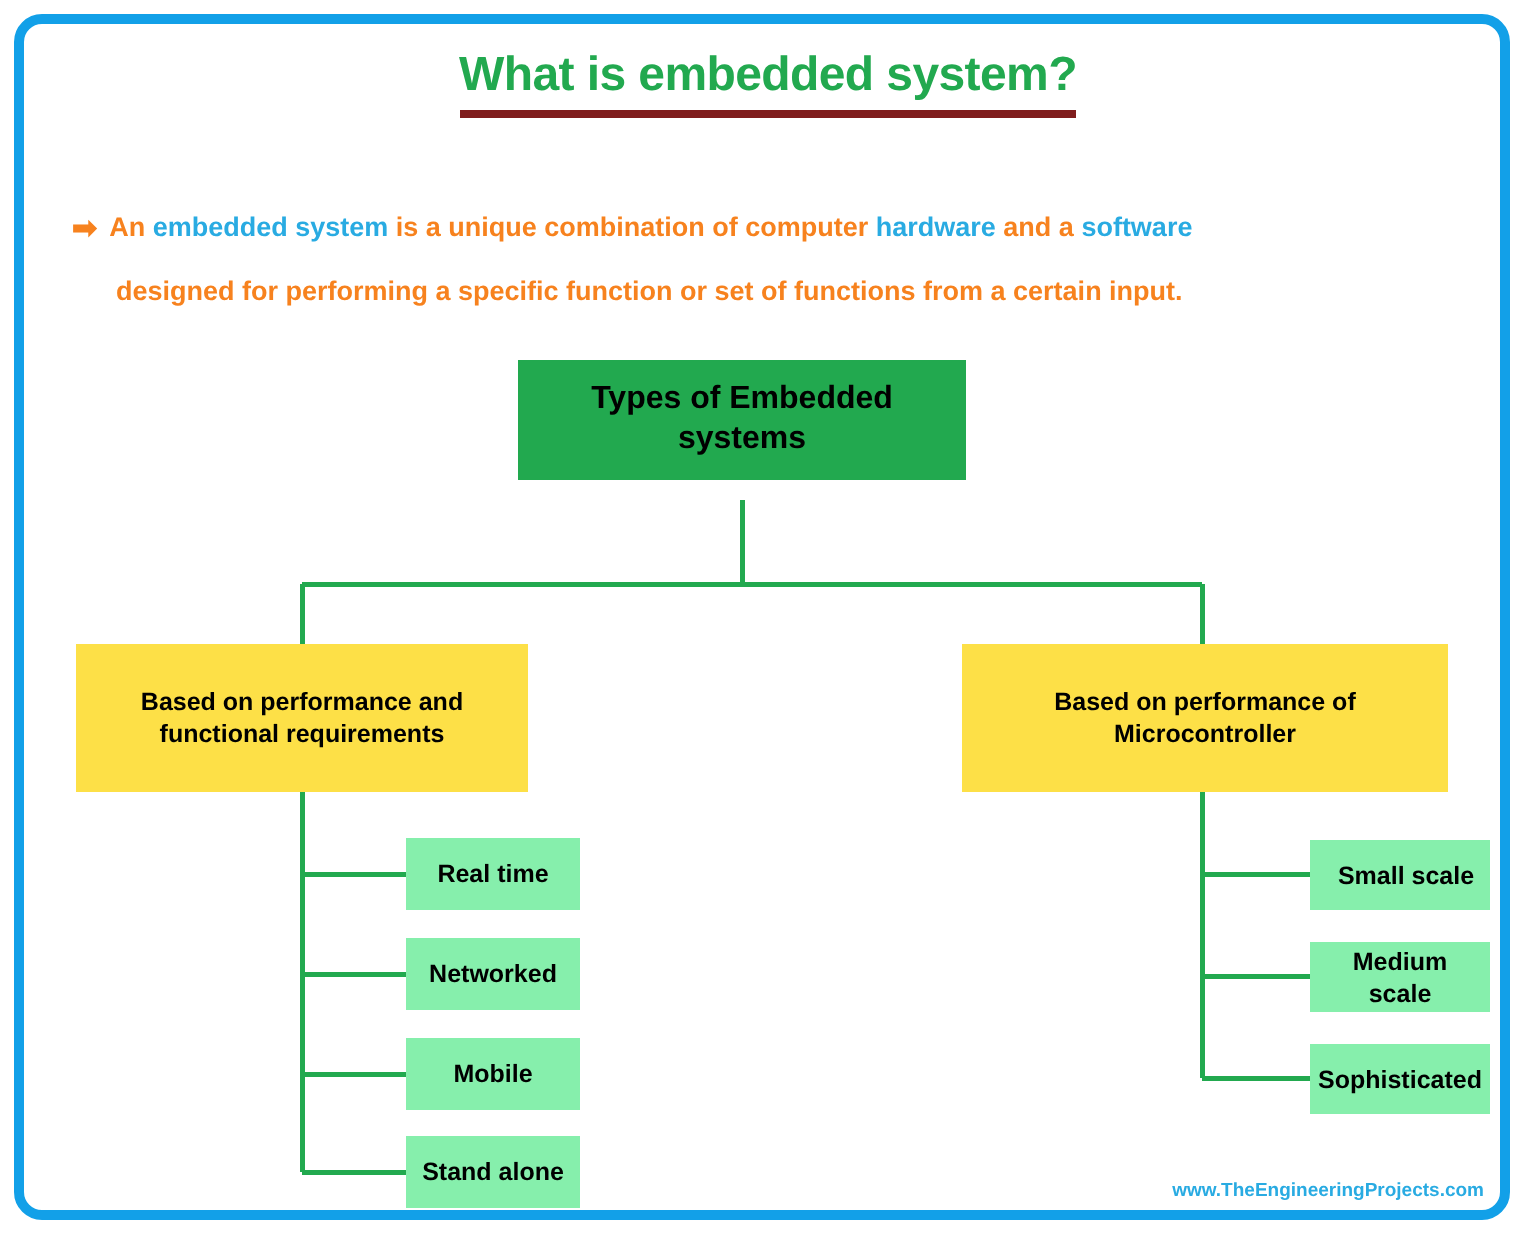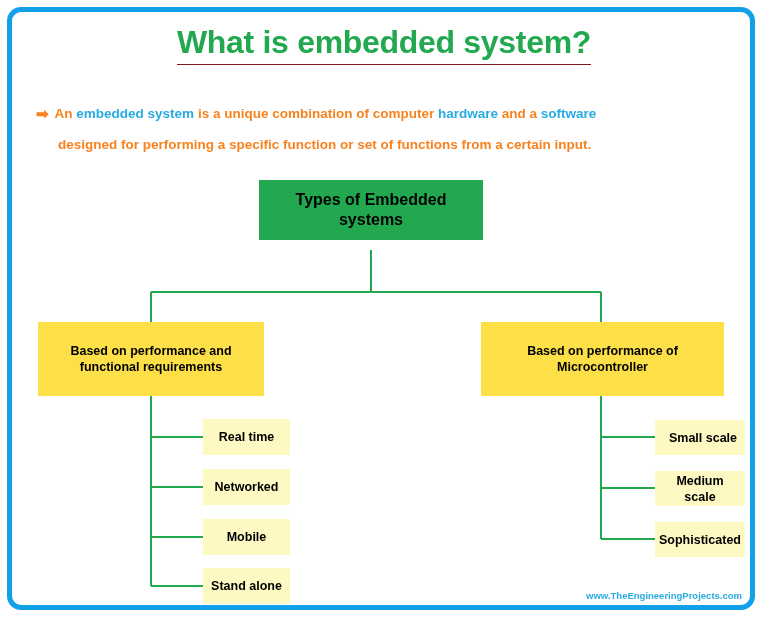--- a/index.html
+++ b/index.html
@@ -31,26 +31,26 @@
   
   .title-wrap {
     position: absolute;
     left: 0;
     top: 24px;
     width: 768px;
     text-align: center;
   }
   .title {
     display: inline-block;
-    font-size: 32px;
+    font-size: 24px;
     font-weight: bold;
     color: #22A94F;
     letter-spacing: -0.3px;
     padding-bottom: 3px;
-    border-bottom: 1px solid #7f1d1d;
+    border-bottom: 4px solid #7f1d1d;
     line-height: 1.15;
   }
 
   
   .intro {
     position: absolute;
     left: 36px;
     top: 98px;
     width: 700px;
     font-size: 13.5px;
@@ -105,21 +105,21 @@
     background: #22A94F;
     font-size: 16px;
     padding: 4px 10px;
   }
   .node-branch {
     background: #fde047;
     font-size: 12.5px;
     padding: 4px 8px;
   }
   .node-leaf {
-    background: #fef9c3;
+    background: #86efac;
     font-size: 12.5px;
     padding: 2px 6px;
   }
 
   
   .watermark {
     position: absolute;
     right: 26px;
     bottom: 22px;
     font-size: 9.5px;

